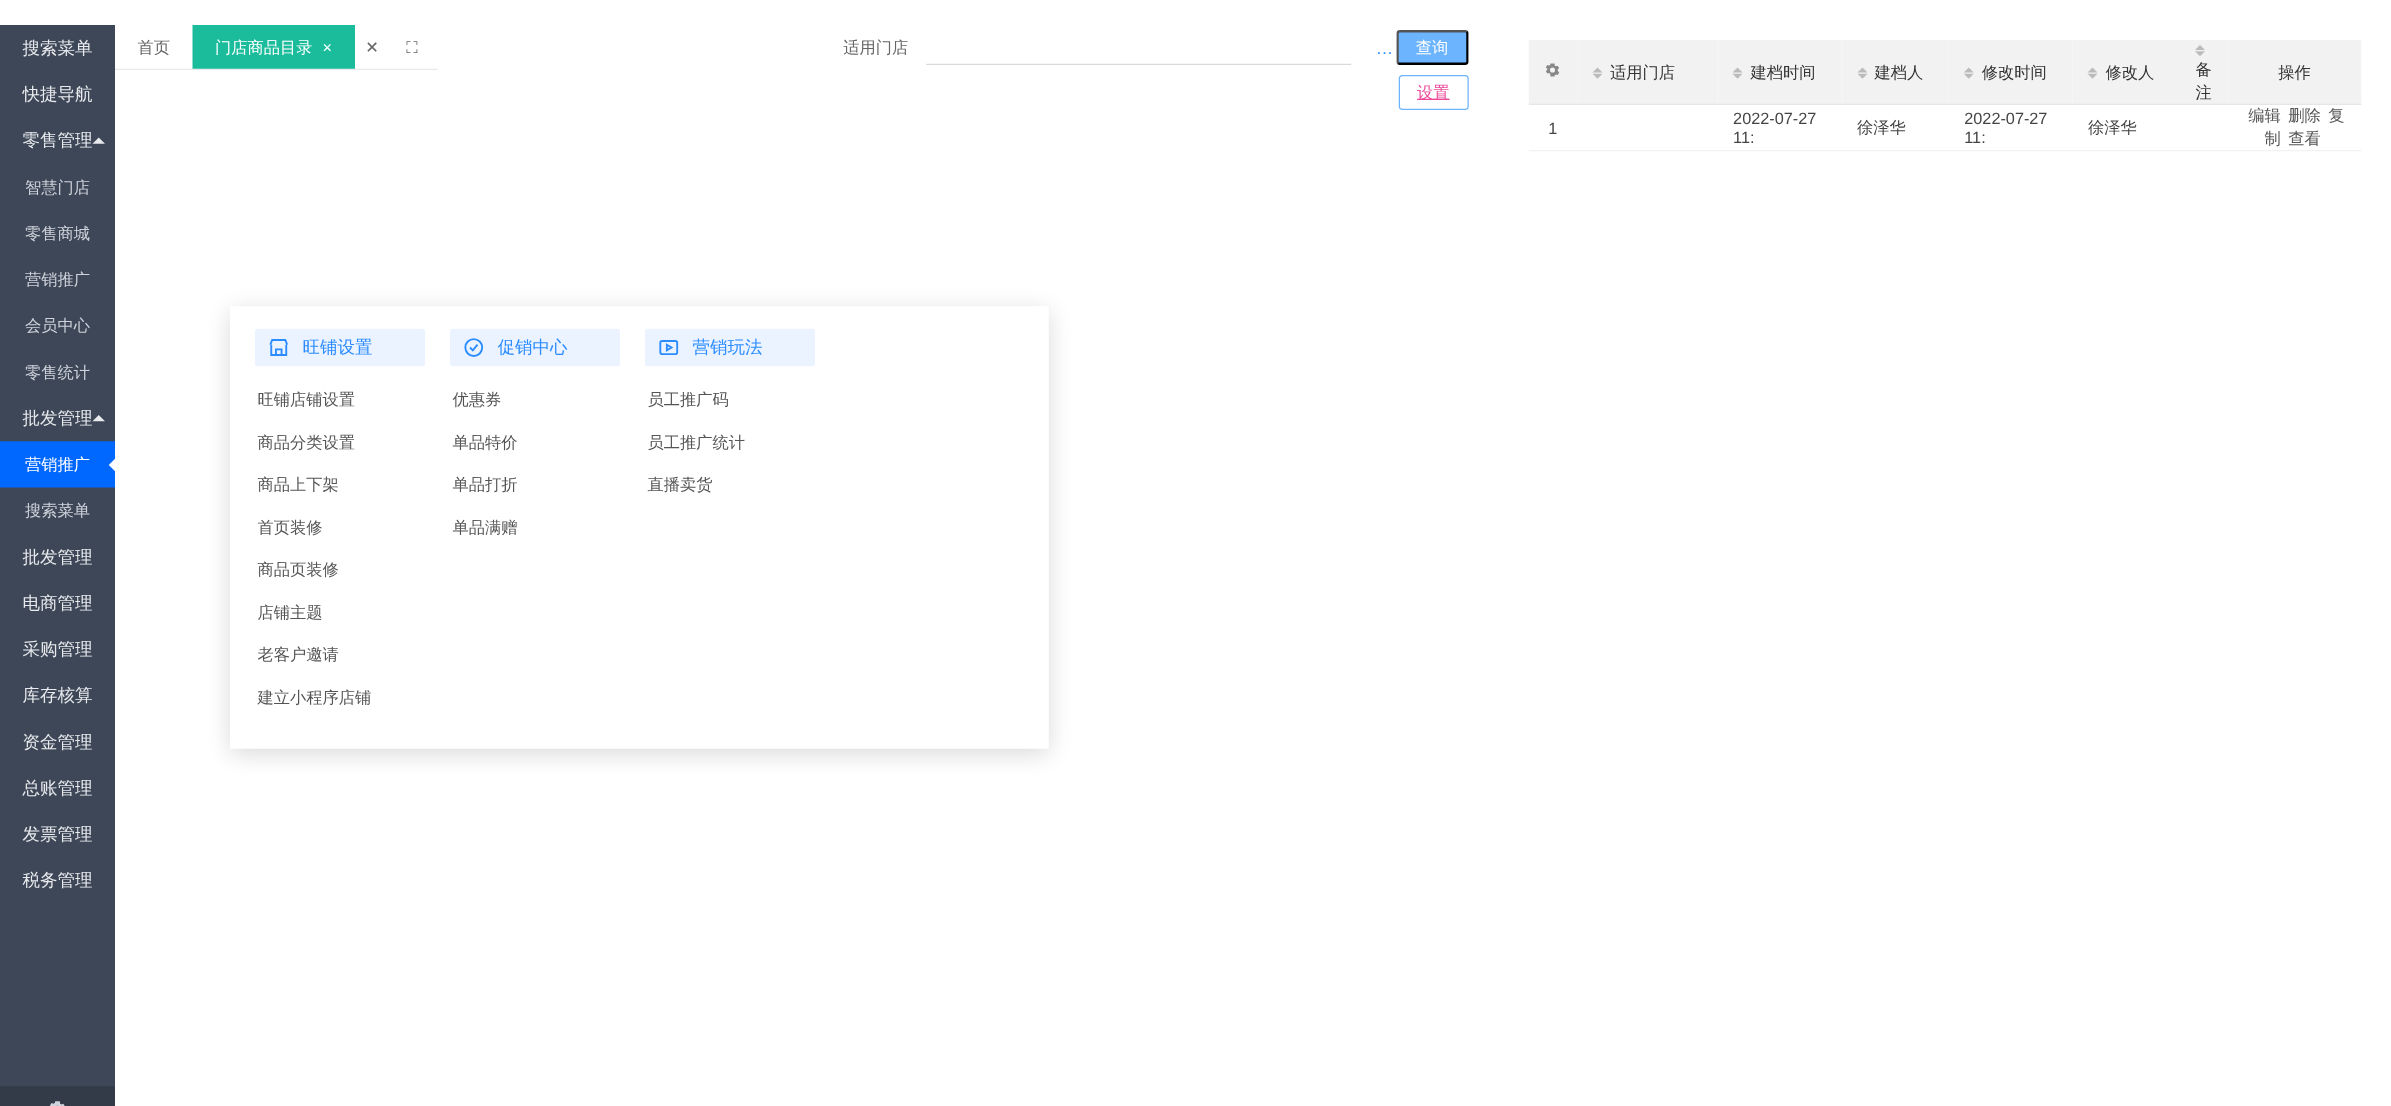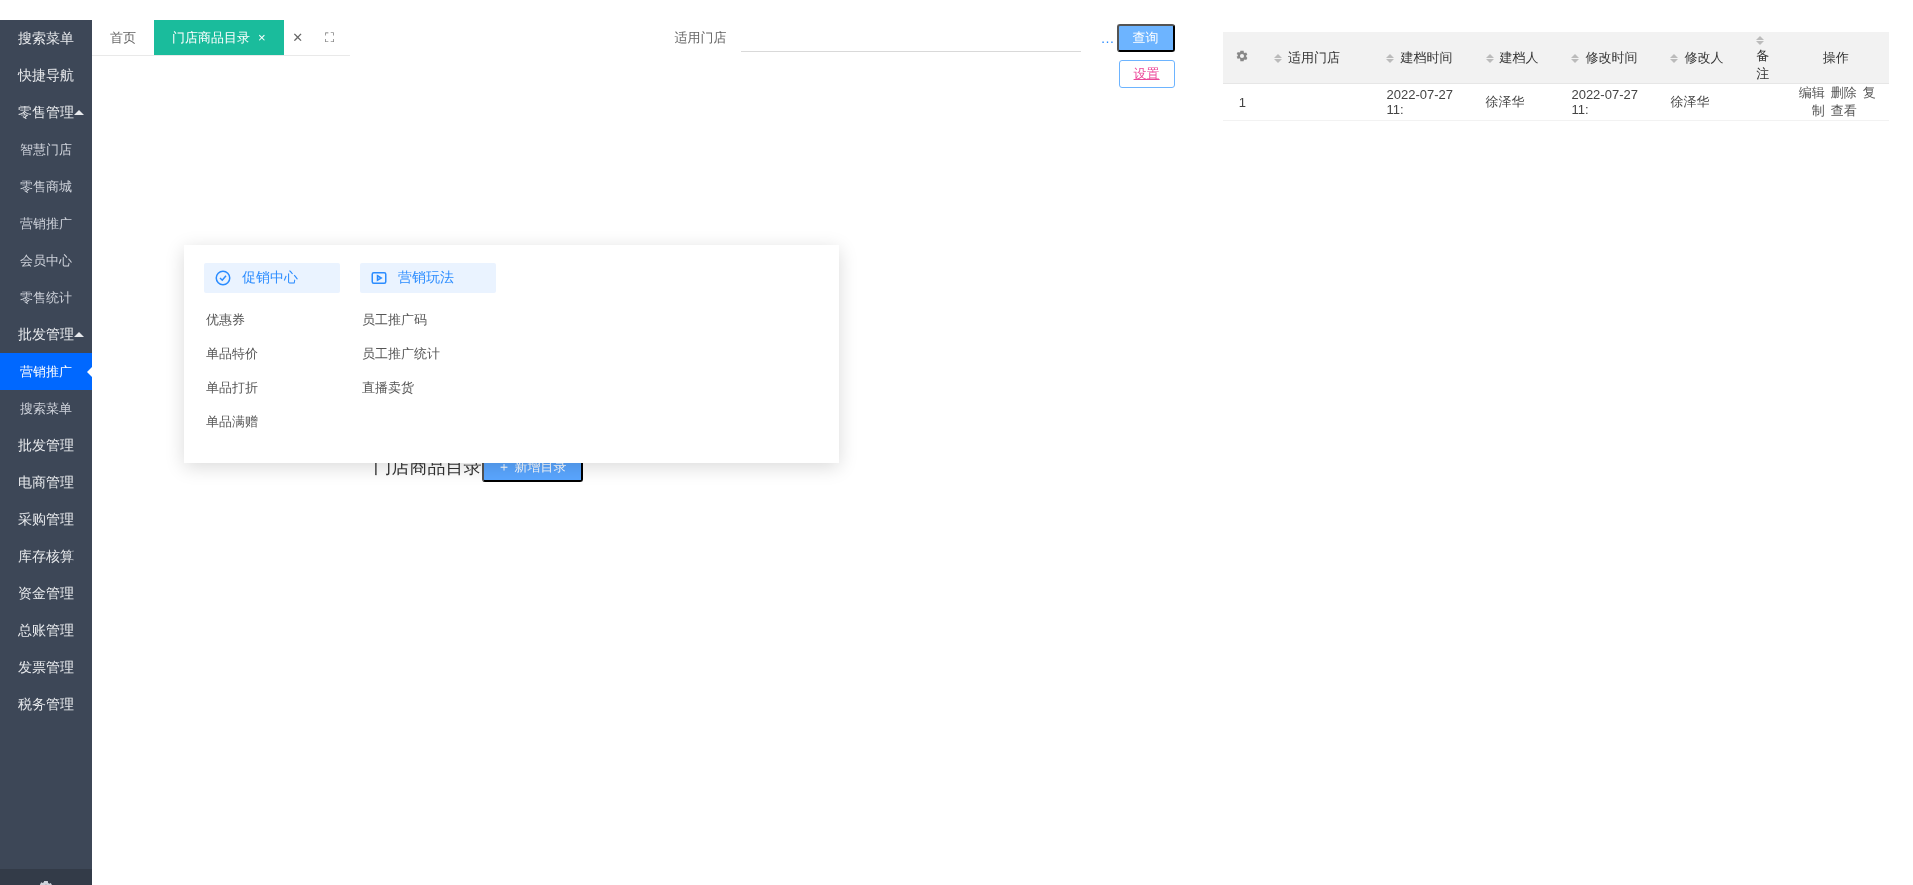--- a/index.html
+++ b/index.html
@@ -192,20 +192,37 @@
           </tbody>
       </table>
       <div style="flex:1"></div>
 
     </div>
 
     <div class="flyout" id="flyout">
         <div class="fly-col">
           <div class="fly-head">
             <svg viewBox="0 0 24 24">
+              <path d="M3 9l2-5h14l2 5M4 9v11h16V9M9 20v-6h6v6"></path>
+            </svg>
+            <span>旺铺设置</span>
+          </div>
+          <div style="height: 10px;"></div>
+          <div class="fly-item">旺铺店铺设置</div>
+          <div class="fly-item">商品分类设置</div>
+          <div class="fly-item">商品上下架</div>
+          <div class="fly-item">首页装修</div>
+          <div class="fly-item">商品页装修</div>
+          <div class="fly-item">店铺主题</div>
+          <div class="fly-item">老客户邀请</div>
+          <div class="fly-item">建立小程序店铺</div>
+        </div>
+        <div class="fly-col">
+          <div class="fly-head">
+            <svg viewBox="0 0 24 24">
               <circle cx="12" cy="12" r="9"></circle>
               <path d="M8 12l3 3 5-6"></path>
             </svg>
             <span>促销中心</span>
           </div>
           <div style="height: 10px;"></div>
           <div class="fly-item">优惠券</div>
           <div class="fly-item">单品特价</div>
           <div class="fly-item">单品打折</div>
           <div class="fly-item">单品满赠</div>

